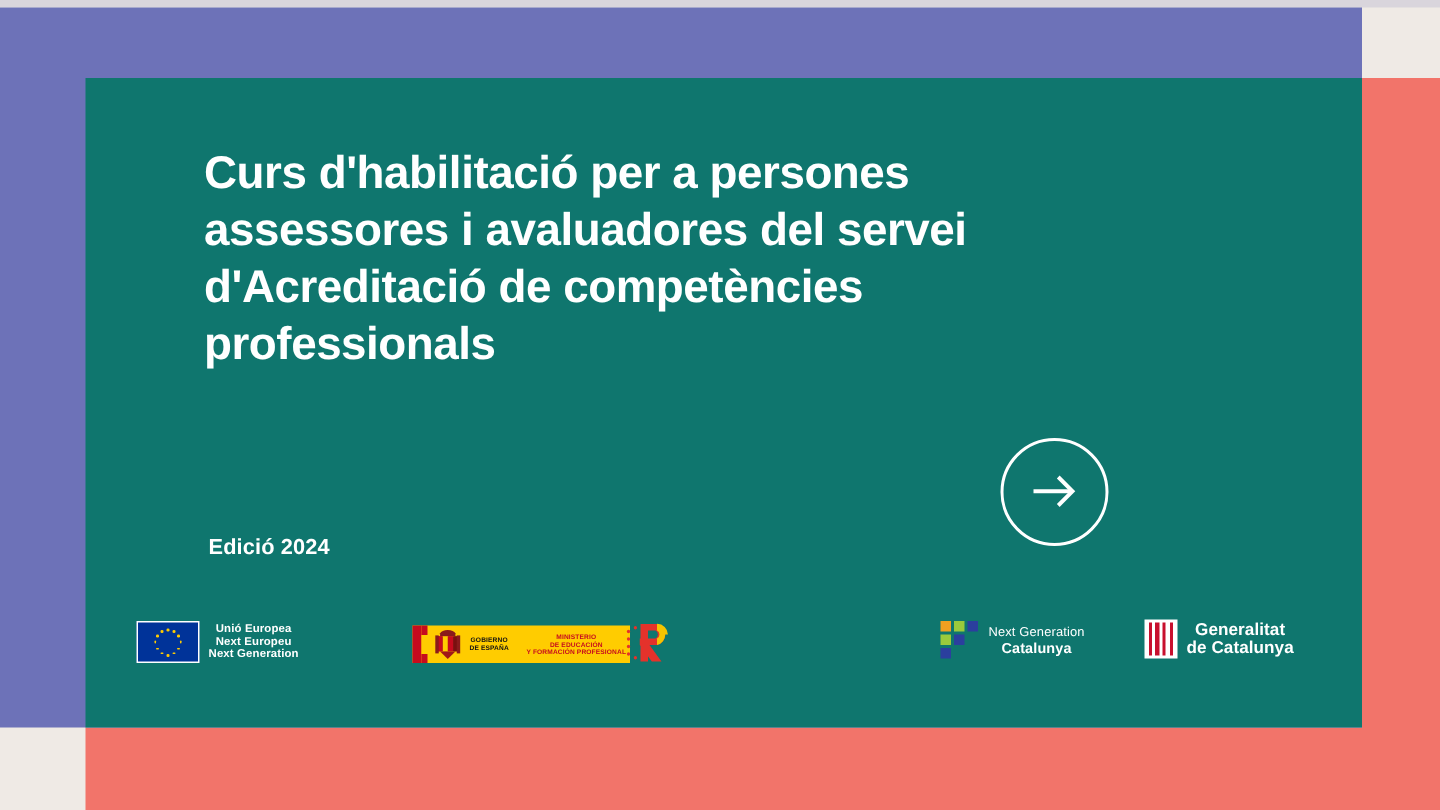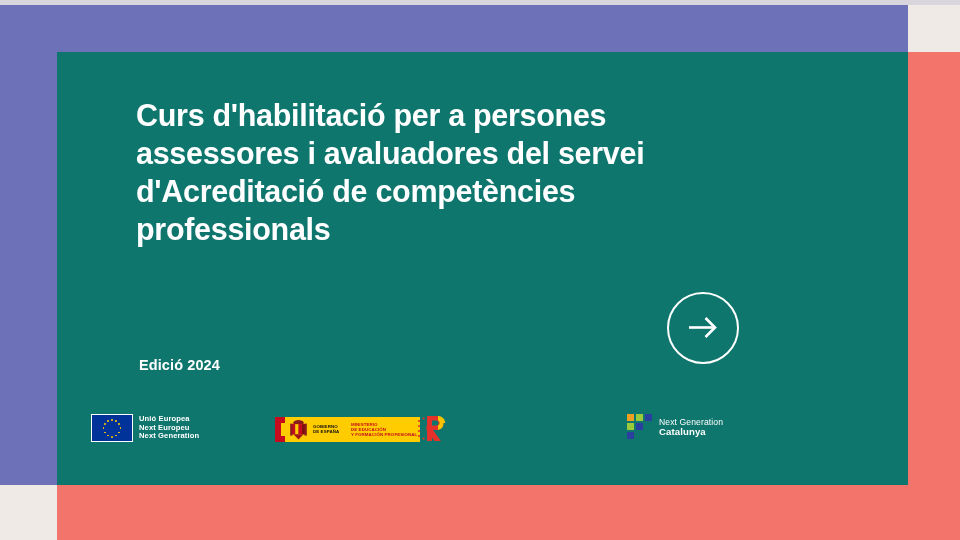--- a/index.html
+++ b/index.html
@@ -78,20 +78,21 @@
 
   
   .footer{
     position:absolute; left:0; top:356px; width:851px; height:62px;
   }
   .logo{
     position:absolute;
     display:flex;
     align-items:center;
     gap:6px;
+    text-align:center;
   }
 
   
   .logo-eu{ left:34px; top:6px; }
   .eu-flag{
     width:42px; height:28px;
     background:#003399;
     border:1.6px solid #FFFFFF;
     position:relative;
     flex:none;
@@ -268,15 +269,27 @@
         <i style="left:0px;  top:9px;  background:#9ACA3C"></i>
         <i style="left:9px;  top:9px;  background:#2B3F9E"></i>
         <i style="left:0px;  top:18px; background:#2B3F9E"></i>
       </div>
       <div class="ngc-text">
         <div>Next Generation</div>
         <b>Catalunya</b>
       </div>
     </div>
 
+    <div class="logo logo-gen">
+      <div class="gen-mark">
+        <span style="left:2.5px"></span>
+        <span style="left:7.2px"></span>
+        <span style="left:11.9px"></span>
+        <span style="left:16.6px"></span>
+      </div>
+      <div class="gen-text">
+        <div>Generalitat</div>
+        <div>de Catalunya</div>
+      </div>
+    </div>
 
   </div>
 </div>
 
 </body></html>

